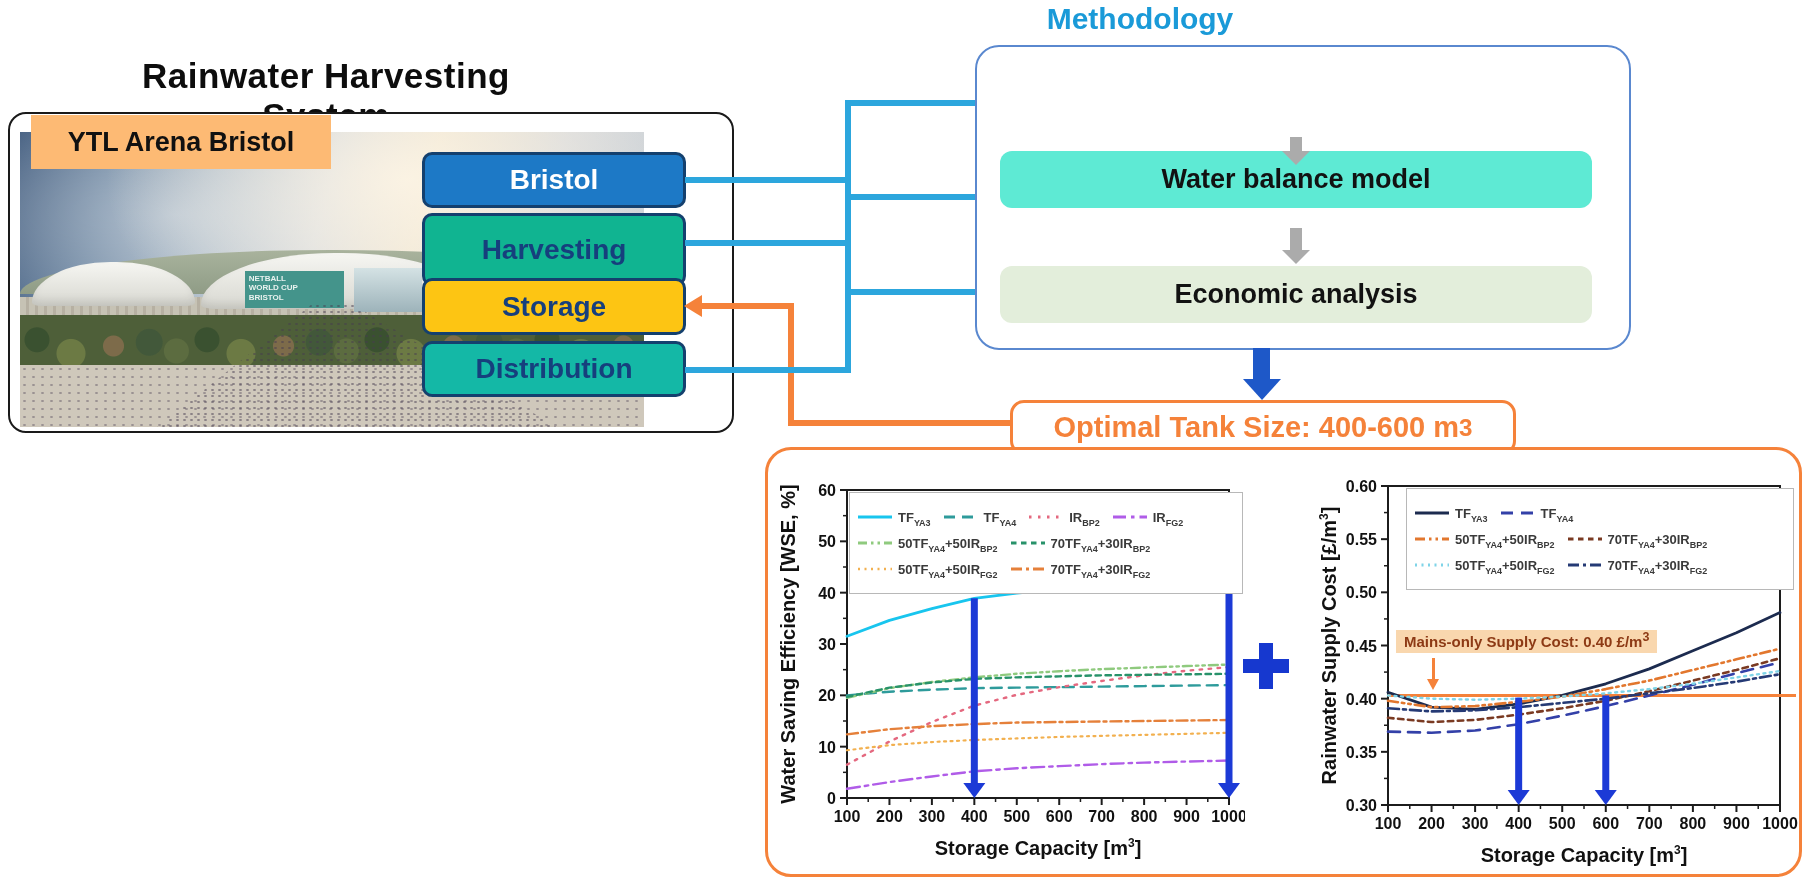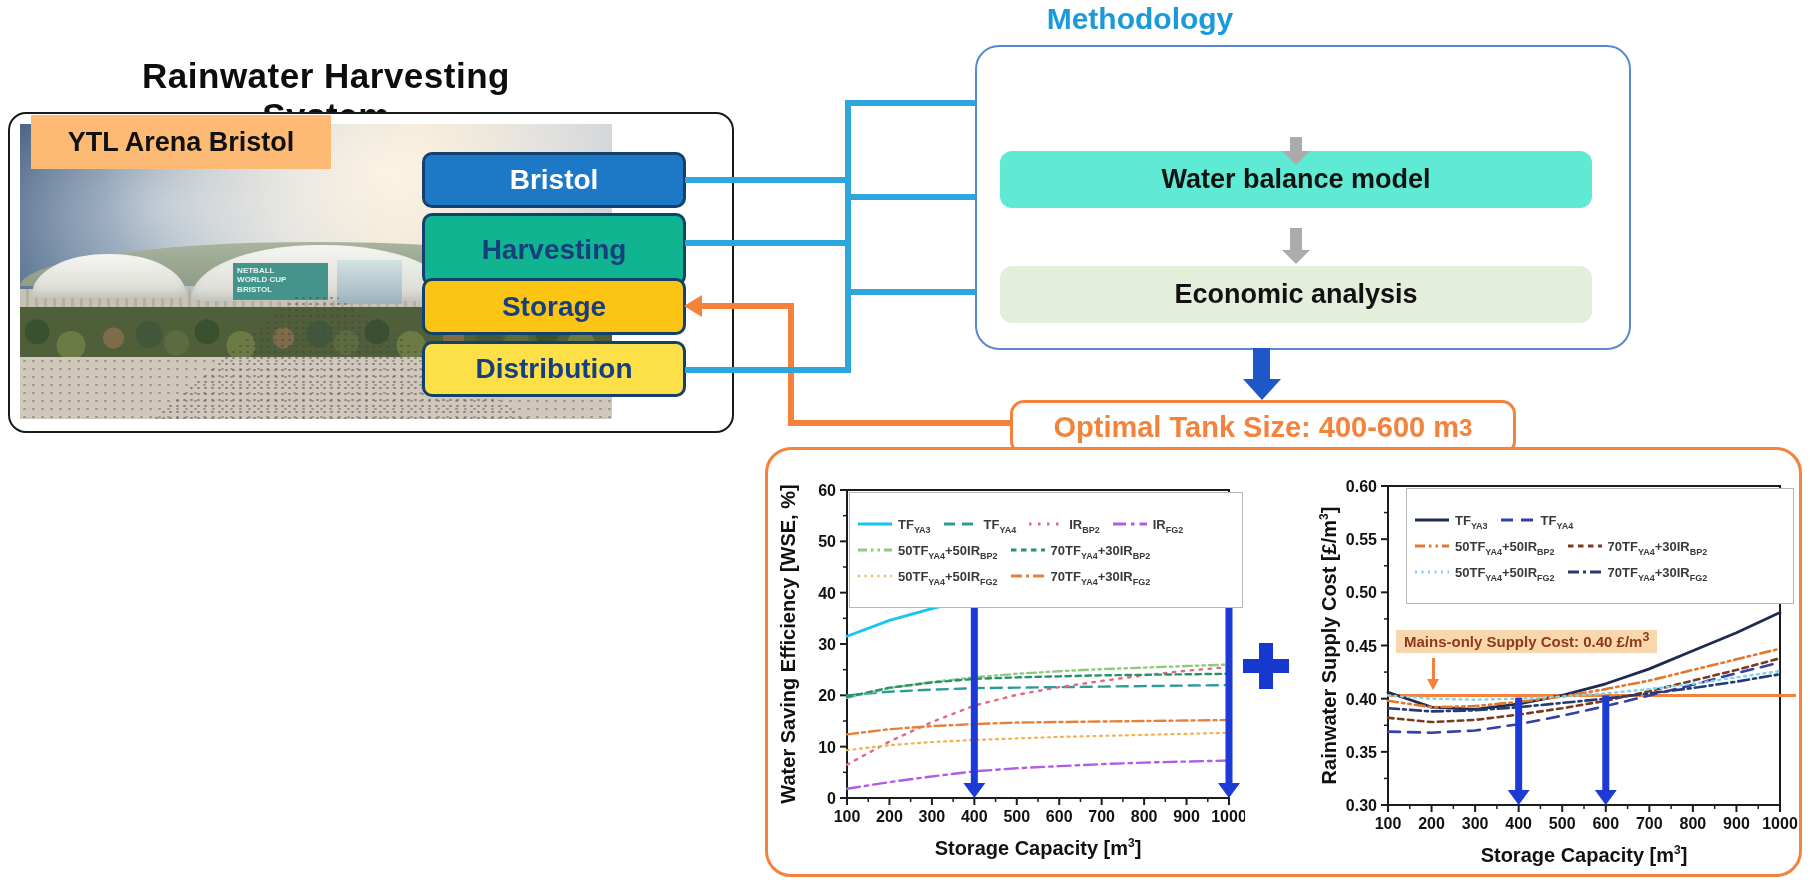--- a/index.html
+++ b/index.html
@@ -4,22 +4,22 @@
 <style>
   html,body{margin:0;padding:0;background:#fff;}
   .stage{position:relative;width:1810px;height:886px;background:#ffffff;
          font-family:"Liberation Sans",sans-serif;overflow:hidden;}
 
   
   .rhs-title{position:absolute;left:96px;top:56px;width:460px;text-align:center;
              font-size:35px;font-weight:bold;color:#0d0d0d;letter-spacing:.5px;}
   .rhs-box{position:absolute;left:8px;top:112px;width:722px;height:317px;
            border:2.5px solid #1a1a1a;border-radius:18px;background:#fff;}
-  .photo{position:absolute;left:20px;top:124px;width:592px;height:295px;overflow:hidden;
-         background:linear-gradient(105deg,#324f74 0%,#5d7997 14%,#93a7ba 30%,#c6cdd4 46%,#e6ddc9 60%,#d3d6da 78%,#c2cbd4 100%);}
+  .photo{position:absolute;left:20px;top:132px;width:592px;height:295px;overflow:hidden;
+         background:linear-gradient(105deg,#324f74 0%,#5d7997 14%,#93a7ba 30%,#c6cdd4 46%,#e6ddc9 60%,#d3d6da 78%,#c2cbd4 100%);padding-left:32px;}
   .photo .clouds{position:absolute;inset:0;
      background:radial-gradient(ellipse at 62% 16%,rgba(255,246,230,.85),transparent 55%),
                 radial-gradient(ellipse at 25% 28%,rgba(255,255,255,.45),transparent 50%);}
   .photo .hills{position:absolute;left:0;right:0;top:40%;height:15%;
      background:linear-gradient(#a9b39d,#8f9c86);border-radius:50% 50% 0 0/100% 100% 0 0;}
   .photo .walls{position:absolute;left:0;right:0;top:56%;height:10%;
      background:repeating-linear-gradient(90deg,#c6c2b4 0 6px,#b6b0a2 6px 9px);}
   .dome{position:absolute;background:linear-gradient(#f6f6f2,#d8d8d1);
         border-radius:50% 50% 6% 6%/95% 95% 8% 8%;box-shadow:inset 0 -5px 9px rgba(0,0,0,.10);}
   .dome.l{left:2%;top:44%;width:26%;height:15%;}
@@ -44,21 +44,21 @@
      background:linear-gradient(#e4dfd4,#d3cdc1);
      background-image:radial-gradient(circle,rgba(70,60,80,.5) 1px,transparent 1.4px);
      background-size:7px 6px;}
   .ytl-label{position:absolute;left:31px;top:115px;width:300px;height:54px;background:#fdba74;
      display:flex;align-items:center;justify-content:center;font-size:27px;font-weight:bold;color:#111;}
   .stage-box{position:absolute;left:422px;width:264px;border:3px solid #14406e;border-radius:10px;
      display:flex;align-items:center;justify-content:center;font-size:28px;font-weight:bold;box-sizing:border-box;}
   .stage-box.rainfall{top:152px;height:56px;background:#1d79c6;color:#ffffff;}
   .stage-box.harvesting{top:213px;height:73px;background:#10b491;color:#163f7d;}
   .stage-box.storage{top:278px;height:57px;background:#fdc513;color:#163f7d;}
-  .stage-box.distribution{top:341px;height:56px;background:#fde047;color:#163f7d;}
+  .stage-box.distribution{top:341px;height:56px;background:#14b8a6;color:#163f7d;}
 
   
   .hline,.vline{position:absolute;background:#2ca6dd;}
   .oline{position:absolute;background:#f5823a;}
   .tri{position:absolute;width:0;height:0;}
   .tri.right-blue{border-top:10px solid transparent;border-bottom:10px solid transparent;border-left:17px solid #2ca6dd;}
   .tri.left-orange{border-top:11px solid transparent;border-bottom:11px solid transparent;border-right:18px solid #f5823a;}
 
   
   .meth-title{position:absolute;left:1020px;top:2px;width:240px;text-align:center;
@@ -77,21 +77,21 @@
   .blue-big-head{position:absolute;width:0;height:0;border-left:19px solid transparent;
      border-right:19px solid transparent;border-top:21px solid #1e58c8;}
 
   
   .optimal-box{position:absolute;left:1010px;top:400px;width:506px;height:55px;background:#fff;
      border:3px solid #f5823a;border-radius:14px;display:flex;align-items:center;justify-content:center;
      font-size:29px;font-weight:bold;color:#f5823a;box-sizing:border-box;}
   .chart-container{position:absolute;left:765px;top:447px;width:1037px;height:430px;background:#fff;
      border:3px solid #f5823a;border-radius:26px;box-sizing:border-box;}
   .chart-svg{position:absolute;}
-  .legend{position:absolute;background:#ffffff;border:1.5px solid #b8b8b8;padding:18px 7px;
+  .legend{position:absolute;background:#ffffff;border:1.5px solid #b8b8b8;padding:11px 7px;
      font-size:13px;font-weight:bold;color:#3a3a3a;}
   .legend .lrow{display:flex;align-items:center;height:26px;white-space:nowrap;}
   .legend .litem{display:flex;align-items:center;margin-right:12px;}
   .legend .litem svg{margin-right:5px;}
   .legend sub{font-size:9px;}
   .mains-note{position:absolute;left:1396px;top:630px;background:#f9d7ae;color:#8d3a15;
      font-size:15px;font-weight:bold;padding:3px 8px;white-space:nowrap;}
   .mains-arrow-line{position:absolute;left:1432px;top:658px;width:2.5px;height:22px;background:#f5823a;}
   .mains-arrow-head{position:absolute;left:1427px;top:679px;width:0;height:0;
      border-left:6px solid transparent;border-right:6px solid transparent;border-top:11px solid #f5823a;}

